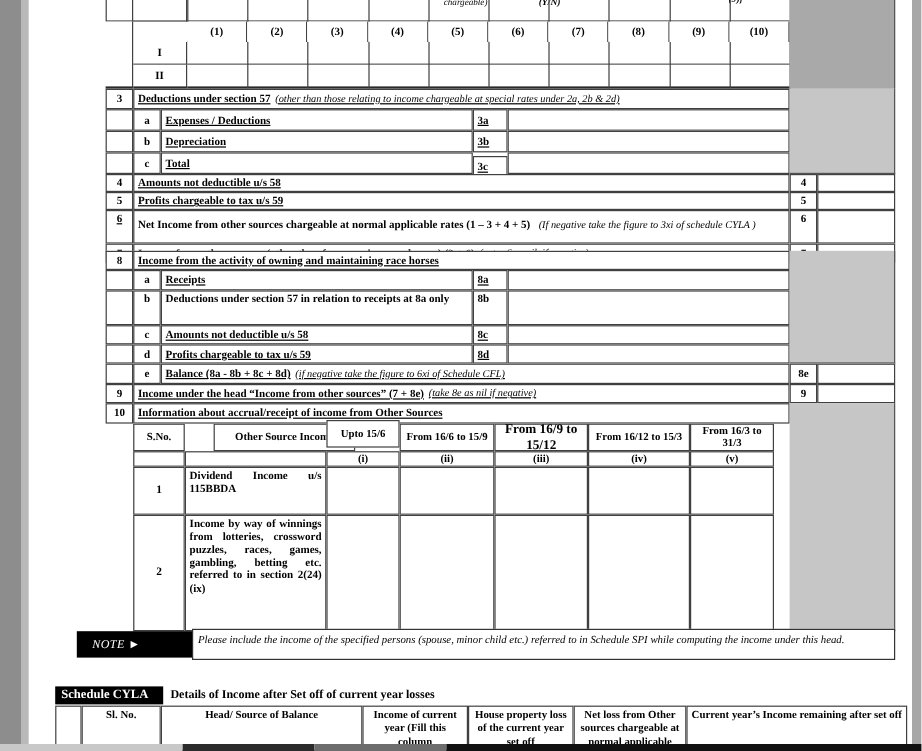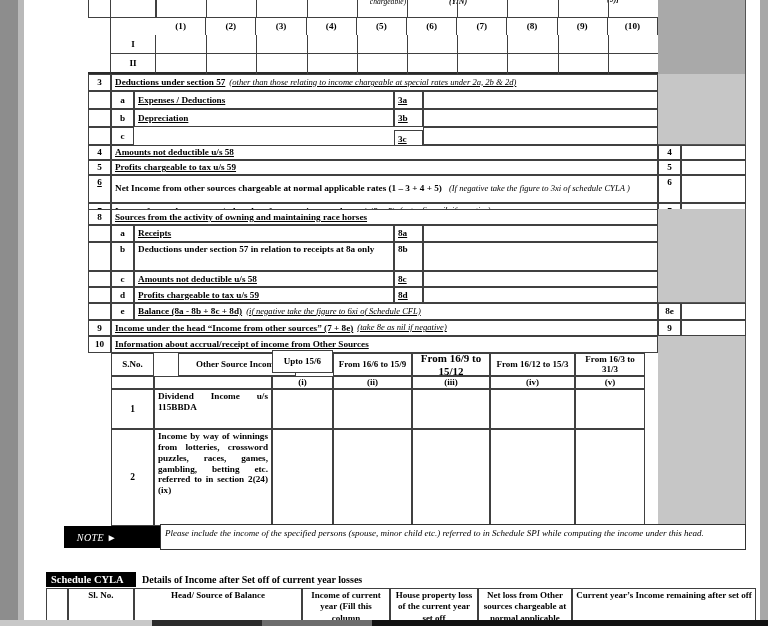--- a/index.html
+++ b/index.html
@@ -130,20 +130,21 @@
   <div class="c b" style="left:423px;top:91px;width:235px;height:18px;"></div>
 
   <div class="c b" style="left:88px;top:109px;width:23px;height:18px;"></div>
   <div class="c b vcenc txt" style="left:111px;top:109px;width:23px;height:18px;">b</div>
   <div class="c b vcen txt pad" style="left:134px;top:109px;width:260px;height:18px;">Depreciation</div>
   <div class="c b vcen txt pad" style="left:394px;top:109px;width:29px;height:18px;">3b</div>
   <div class="c b" style="left:423px;top:109px;width:235px;height:18px;"></div>
 
   <div class="c b" style="left:88px;top:127px;width:23px;height:18px;"></div>
   <div class="c b vcenc txt" style="left:111px;top:127px;width:23px;height:18px;">c</div>
+  <div class="c b vcen txt pad" style="left:134px;top:127px;width:260px;height:18px;">Total</div>
   <div class="c b vcen txt pad" style="left:394px;top:130px;width:29px;height:18px;">3c</div>
   <div class="c b" style="left:423px;top:127px;width:235px;height:18px;"></div>
 
   <div class="c gray-l" style="left:658px;top:74px;width:88px;height:71px;border-right:1px solid #555;border-bottom:1px solid #555;"></div>
 
   <div class="c b vcenc txt" style="left:88px;top:145px;width:23px;height:15px;">4</div>
   <div class="c b vcen txt pad" style="left:111px;top:145px;width:547px;height:15px;">Amounts not deductible u/s 58</div>
   <div class="c b vcenc txt" style="left:658px;top:145px;width:23px;height:15px;">4</div>
   <div class="c b" style="left:681px;top:145px;width:65px;height:15px;"></div>
 
@@ -164,21 +165,21 @@
 
   <div class="c b vcenc txt" style="left:88px;top:203px;width:23px;height:16px;">7</div>
   <div class="c b vcen clip" style="left:111px;top:203px;width:547px;height:16px;padding:0 3px;">
     <span class="txt">Income from other sources (other than from owning race horses) (2 + 6)</span>
     <span class="txtn ital" style="margin-left:4px;font-size:8.6px;white-space:nowrap;">(enter  6 as nil, if negative)</span>
   </div>
   <div class="c b vcenc txt" style="left:658px;top:203px;width:23px;height:16px;">7</div>
   <div class="c b" style="left:681px;top:203px;width:65px;height:16px;"></div>
 
   <div class="c b vcenc txt" style="left:88px;top:209px;width:23px;height:16px;">8</div>
-  <div class="c b vcen txt pad" style="left:111px;top:209px;width:547px;height:16px;">Sources from the activity of owning and maintaining race horses</div>
+  <div class="c b vcen txt pad" style="left:111px;top:209px;width:547px;height:16px;">Income from the activity of owning and maintaining race horses</div>
 
   <div class="c b" style="left:88px;top:225px;width:23px;height:17px;"></div>
   <div class="c b vcenc txt" style="left:111px;top:225px;width:23px;height:17px;">a</div>
   <div class="c b vcen txt pad" style="left:134px;top:225px;width:260px;height:17px;">Receipts</div>
   <div class="c b vcen txt pad" style="left:394px;top:225px;width:29px;height:17px;">8a</div>
   <div class="c b" style="left:423px;top:225px;width:235px;height:17px;"></div>
 
   <div class="c b" style="left:88px;top:242px;width:23px;height:29px;"></div>
   <div class="c b txt ctr" style="left:111px;top:242px;width:23px;height:29px;padding-top:1px;">b</div>
   <div class="c b txt" style="left:134px;top:242px;width:260px;height:29px;padding:1px 3px;">Deductions under section 57 in relation to  receipts at 8a only</div>

